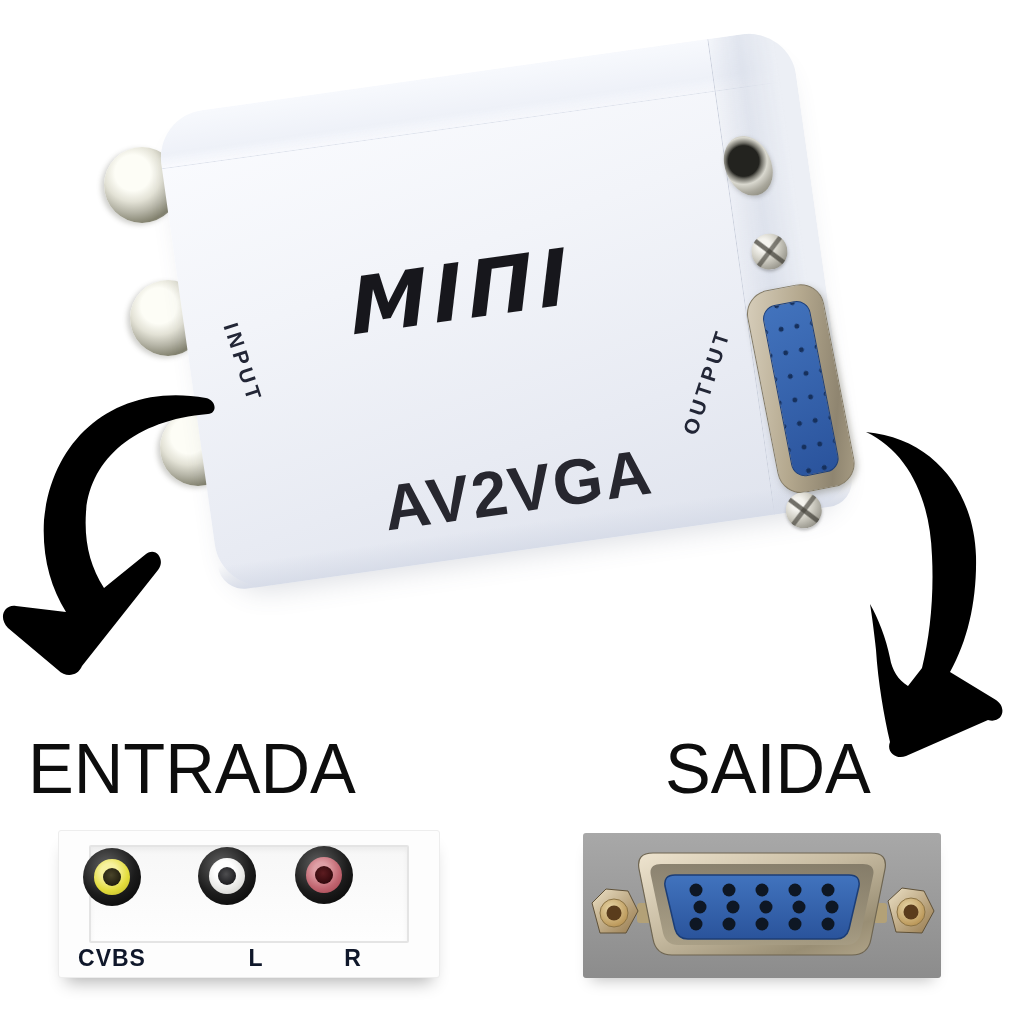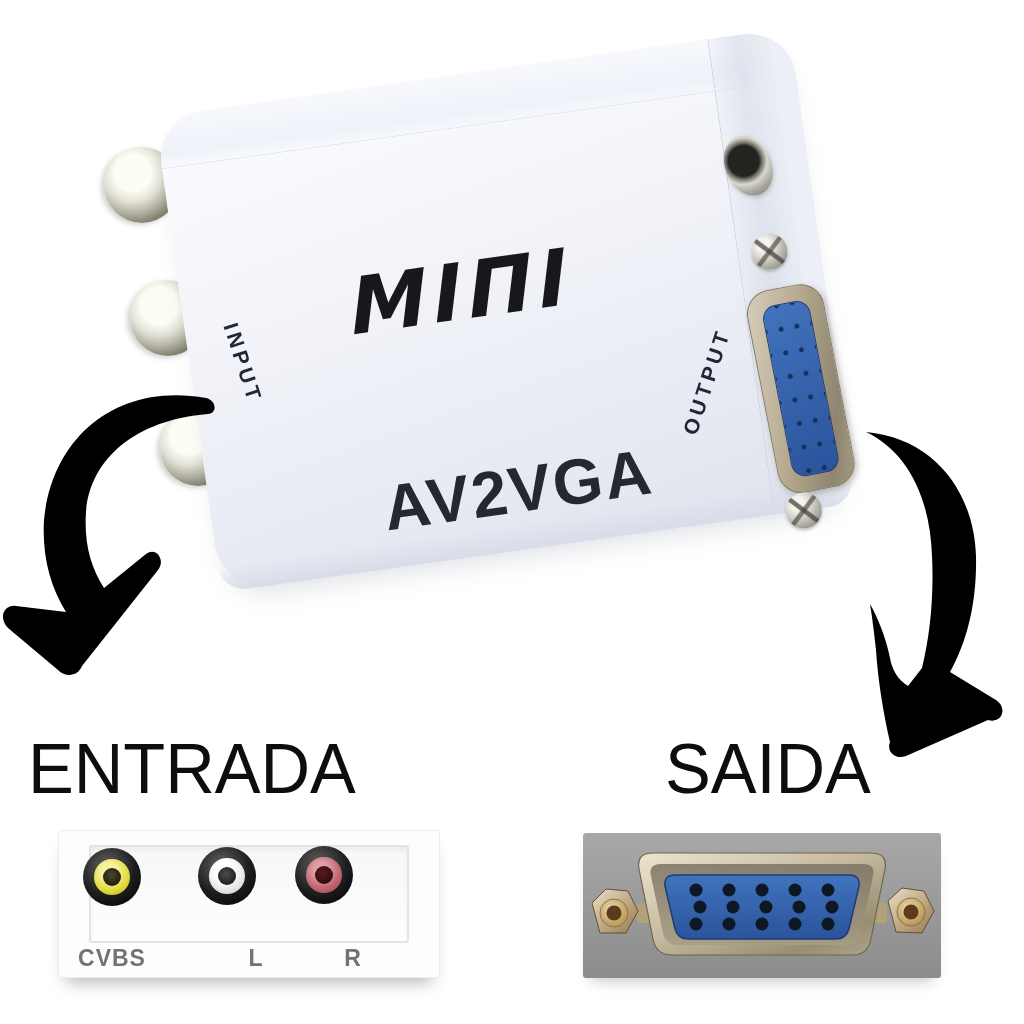--- a/index.html
+++ b/index.html
@@ -71,21 +71,21 @@
   .jack::after{content:"";position:absolute;left:20px;top:20px;width:18px;height:18px;border-radius:50%;}
   .jack.cvbs{left:24px;top:17px;}
   .jack.cvbs::before{background:radial-gradient(circle at 42% 35%, #f7f2a0 0 25%, #e3dc3c 60%, #b7b124 100%);}
   .jack.cvbs::after{background:radial-gradient(circle at 45% 40%, #4a452a, #221f10 70%);}
   .jack.l{left:139px;top:16px;}
   .jack.l::before{background:radial-gradient(circle at 42% 35%, #ffffff 0 30%, #e9e9e7 60%, #c6c6c2 100%);}
   .jack.l::after{background:radial-gradient(circle at 45% 40%, #4e4e50, #1f1f22 70%);}
   .jack.r{left:236px;top:15px;}
   .jack.r::before{background:radial-gradient(circle at 42% 35%, #dfa0a6 0 22%, #c06570 60%, #9d3d48 100%);}
   .jack.r::after{background:radial-gradient(circle at 45% 40%, #5c1c20, #33090d 70%);}
-  .jack-label{position:absolute;top:114px;font-size:23px;font-weight:bold;color:#737373;
+  .jack-label{position:absolute;top:114px;font-size:23px;font-weight:bold;color:#0f172a;
     letter-spacing:1px;width:110px;text-align:center;}
   .jack-label.cvbs{left:-2px;}
   .jack-label.l{left:142px;}
   .jack-label.r{left:239px;}
 
   
   .vga-photo{position:absolute;left:583px;top:833px;z-index:3;box-shadow:0 10px 14px -8px rgba(0,0,0,.25);}
 </style>
 </head>
 <body>

